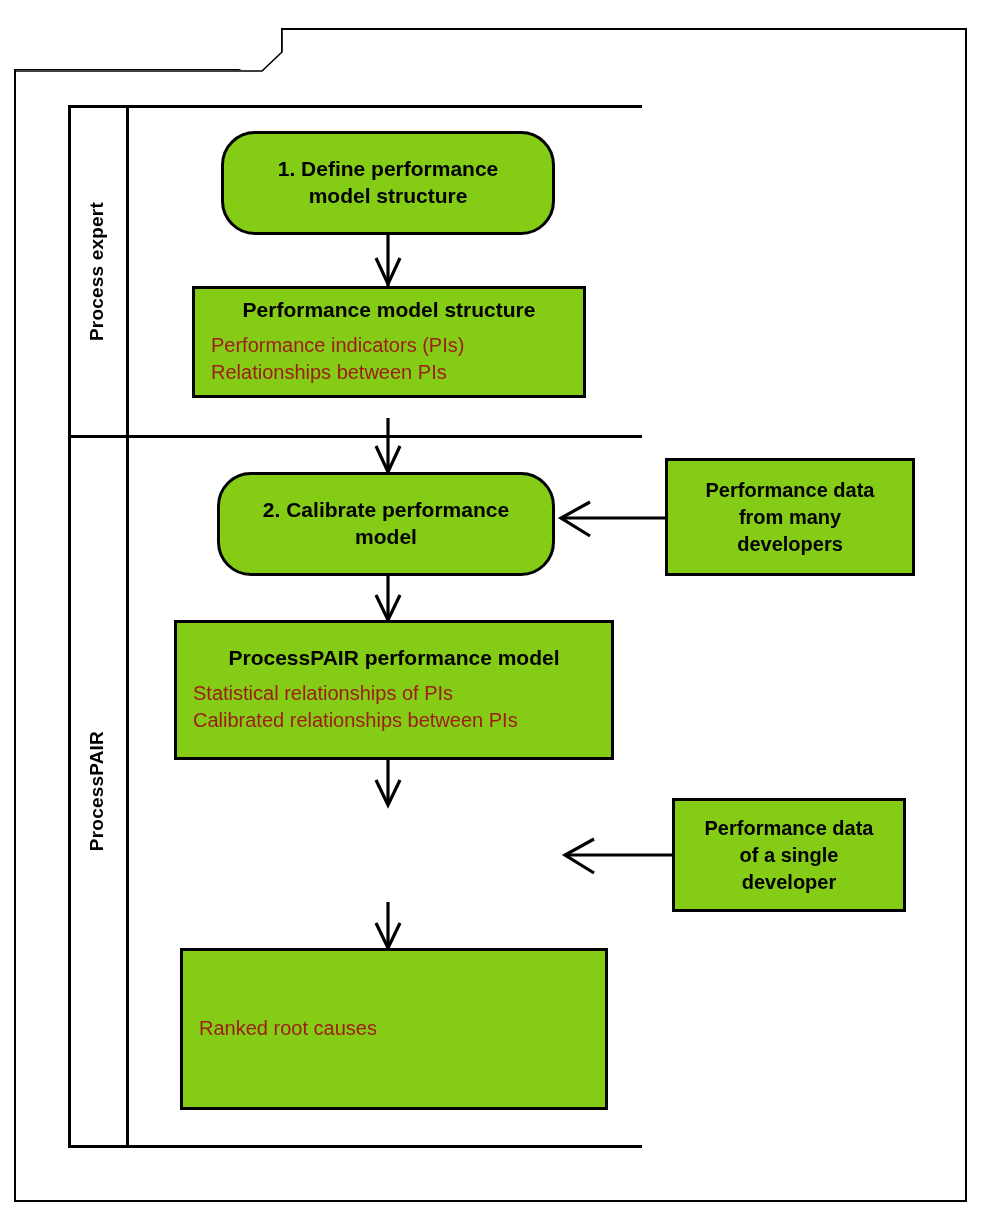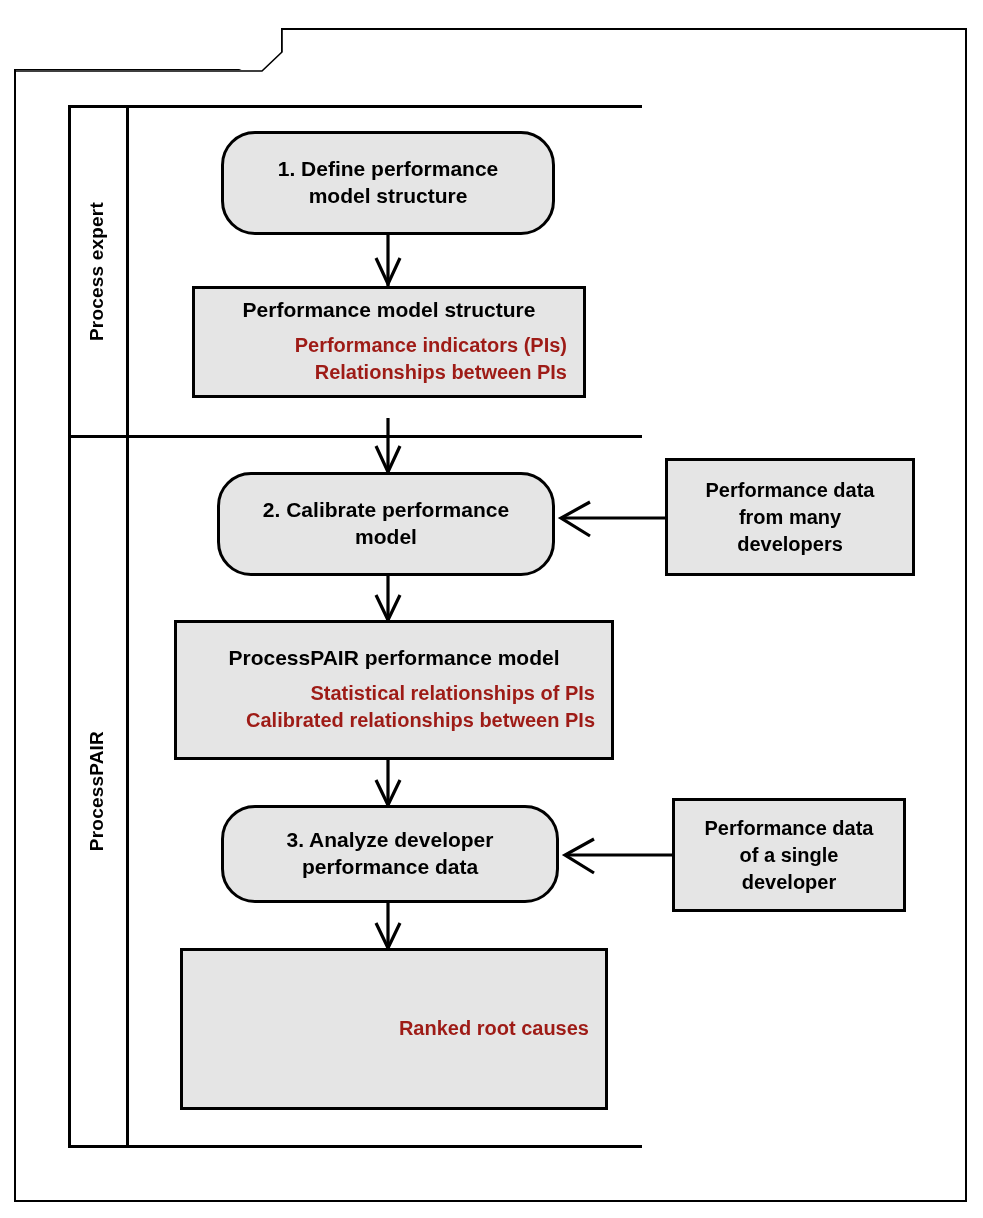--- a/index.html
+++ b/index.html
@@ -124,21 +124,21 @@
     letter-spacing: 0.2px;
     white-space: nowrap;
   }
   #lane-expert { top: 3px;   height: 327px; }
   #lane-ppair  { top: 333px; height: 707px; }
 
   
   .node {
     position: absolute;
     box-sizing: border-box;
-    background: #e5e5e5;
+    background: #84cc16;
     border: 3px solid #000000;
     display: flex;
     flex-direction: column;
     align-items: center;
     justify-content: center;
     text-align: center;
     color: #000000;
   }
   .node::after {
     content: "";
@@ -167,22 +167,22 @@
   .artifact-title {
     font-size: 21px;
     font-weight: bold;
     text-align: center;
     line-height: 1.25;
     margin-bottom: 9px;
     color: #000000;
   }
   .artifact-line {
     font-size: 20px;
-    font-weight: bold;
-    text-align: right;
+    font-weight: normal;
+    text-align: left;
     line-height: 1.33;
     color: #9e1b16;
   }
 
   .note {
     font-size: 20px;
     font-weight: bold;
     line-height: 1.35;
     padding: 6px 10px;
   }
@@ -253,24 +253,20 @@
   <div class="node action" style="left:221px; top:131px; width:334px; height:104px;">
     <div style="white-space:pre-line;">1. Define performance
 model structure</div>
   </div>
 
   <div class="node action" style="left:217px; top:472px; width:338px; height:104px;">
     <div style="white-space:pre-line;">2. Calibrate performance
 model</div>
   </div>
 
-  <div class="node action" style="left:221px; top:805px; width:338px; height:98px;">
-    <div style="white-space:pre-line;">3. Analyze developer
-performance data</div>
-  </div>
 
   <div class="node artifact" style="left:192px; top:286px; width:394px; height:112px;">
     <div class="artifact-title">Performance model structure</div>
     <div class="artifact-line">Performance indicators (PIs)</div>
     <div class="artifact-line">Relationships between PIs</div>
   </div>
 
   <div class="node artifact" style="left:174px; top:620px; width:440px; height:140px;">
     <div class="artifact-title">ProcessPAIR performance model</div>
     <div class="artifact-line">Statistical relationships of PIs</div>

